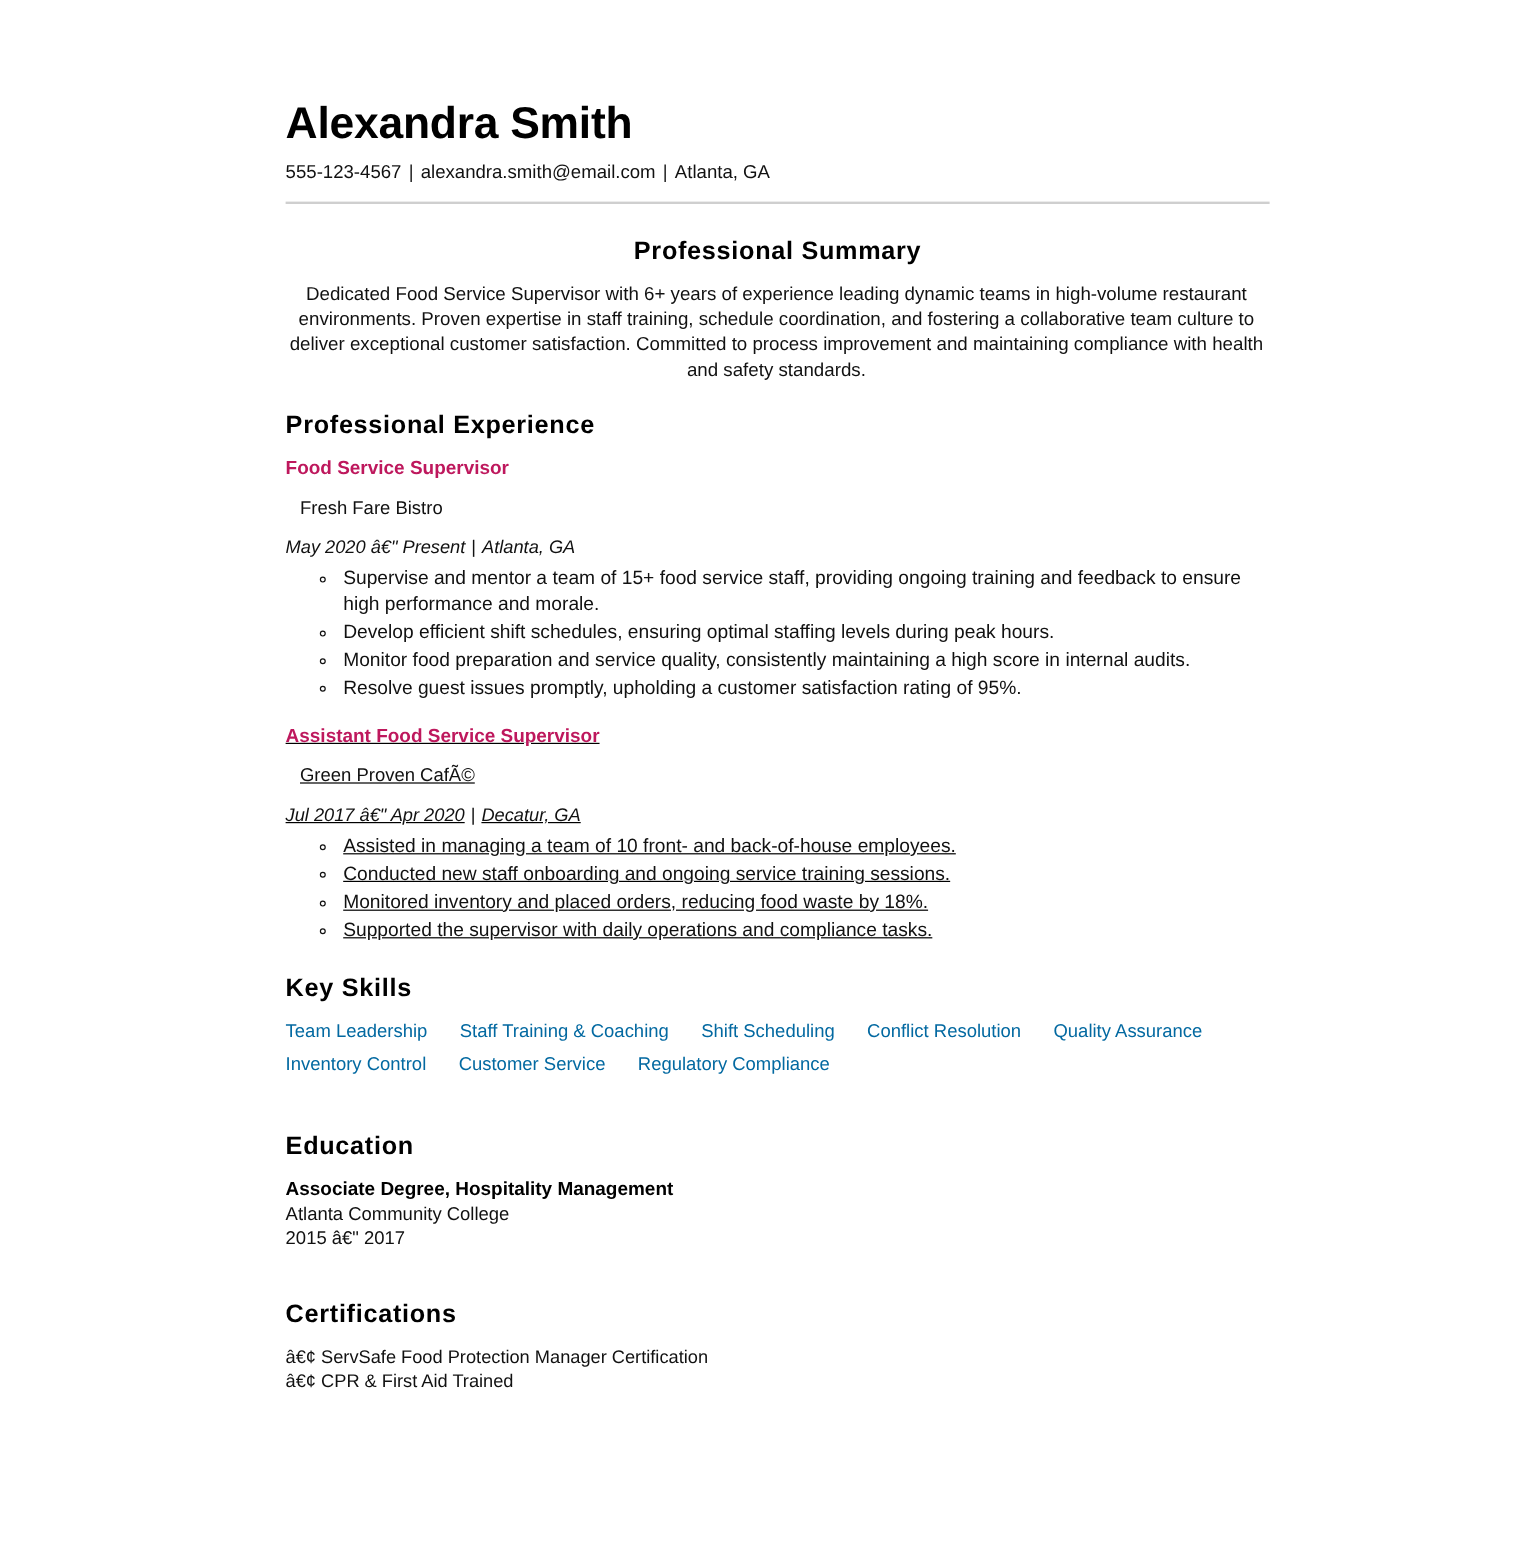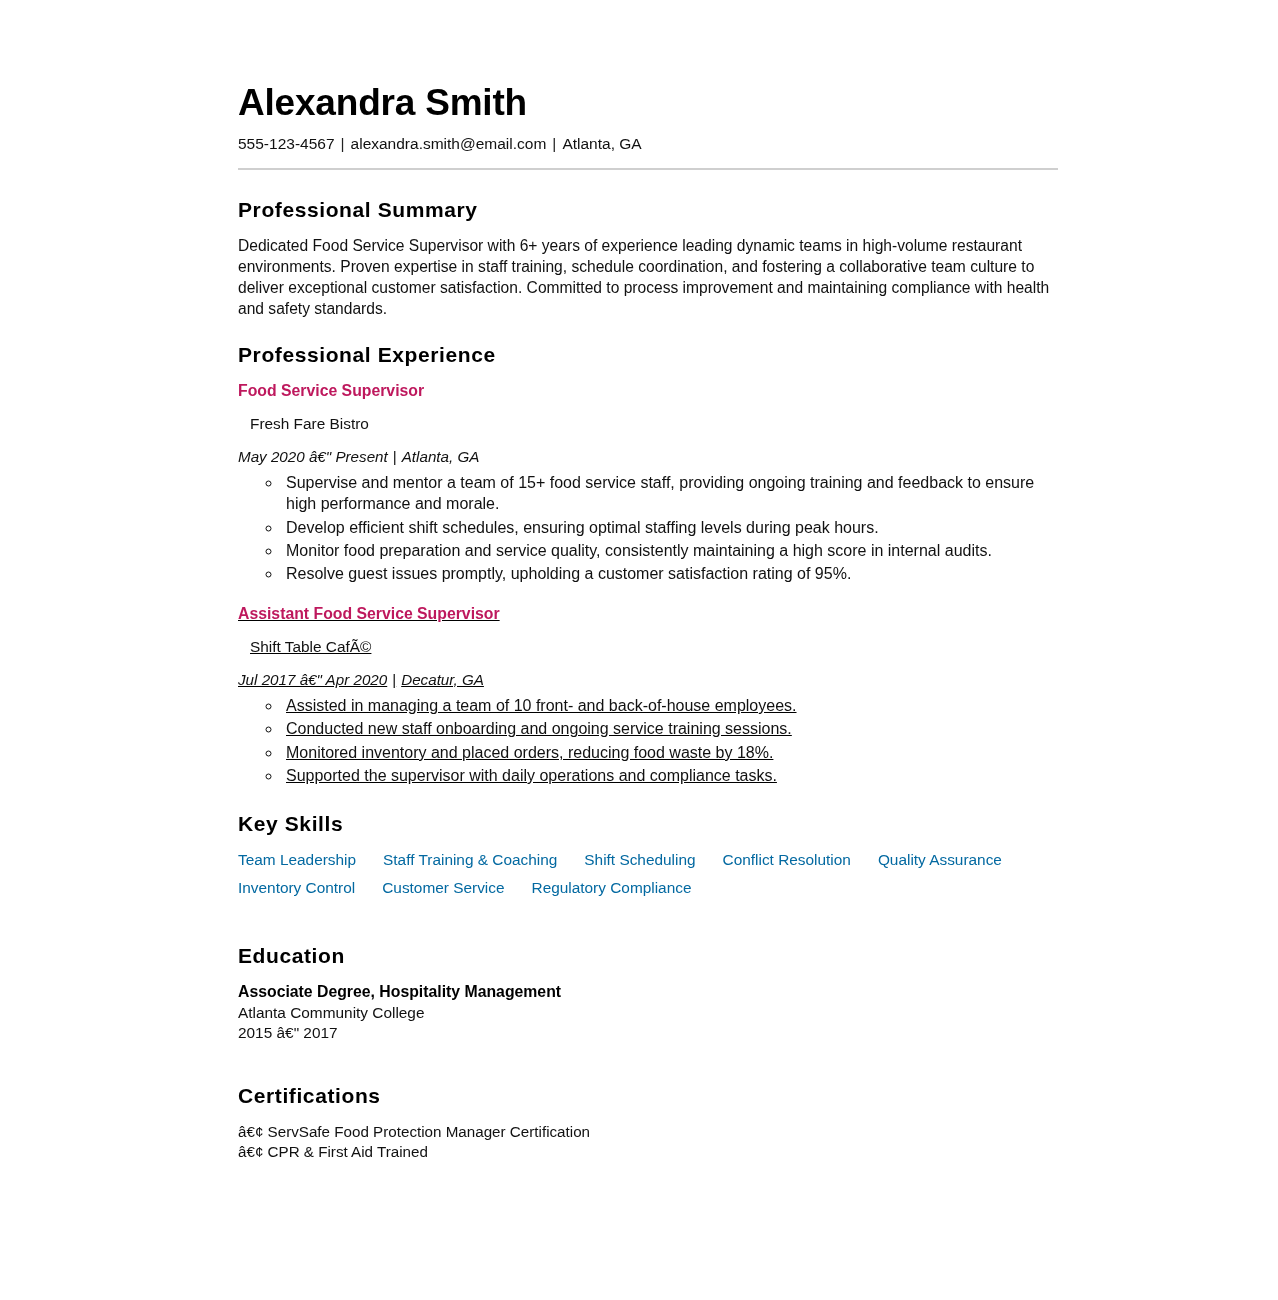--- a/index.html
+++ b/index.html
@@ -57,21 +57,21 @@
   .section {
     margin-top: 22px;
   }
   .section-title {
     font-size: 21px;
     font-weight: bold;
     letter-spacing: 0.6px;
     margin: 0 0 14px 0;
     color: #000;
   }
-  .section.summary { margin-top: 28px; }
+  .section.summary { margin-top: 28px; text-align: center; }
   .section.experience { margin-top: 24px; }
   .section.skills { margin-top: 26px; }
   .section.education { margin-top: 46px; }
   .section.certifications { margin-top: 40px; }
 
   .summary-text {
     font-size: 15.6px;
     line-height: 1.33;
     margin: 0;
     color: #111;
@@ -197,21 +197,21 @@
         <ul class="bullets">
           <li>Supervise and mentor a team of 15+ food service staff, providing ongoing training and feedback to ensure high performance and morale.</li>
           <li>Develop efficient shift schedules, ensuring optimal staffing levels during peak hours.</li>
           <li>Monitor food preparation and service quality, consistently maintaining a high score in internal audits.</li>
           <li>Resolve guest issues promptly, upholding a customer satisfaction rating of 95%.</li>
         </ul>
       </div>
 
       <div class="job">
         <p class="job-title">Assistant Food Service Supervisor</p>
-        <p class="job-company">Shift Table CafÃ©</p>
+        <p class="job-company">Green Proven CafÃ©</p>
         <p class="job-meta">
           <span>Jul 2017 â€" Apr 2020</span><span class="sep">|</span><span>Decatur, GA</span>
         </p>
         <ul class="bullets">
           <li>Assisted in managing a team of 10 front- and back-of-house employees.</li>
           <li>Conducted new staff onboarding and ongoing service training sessions.</li>
           <li>Monitored inventory and placed orders, reducing food waste by 18%.</li>
           <li>Supported the supervisor with daily operations and compliance tasks.</li>
         </ul>
       </div>

